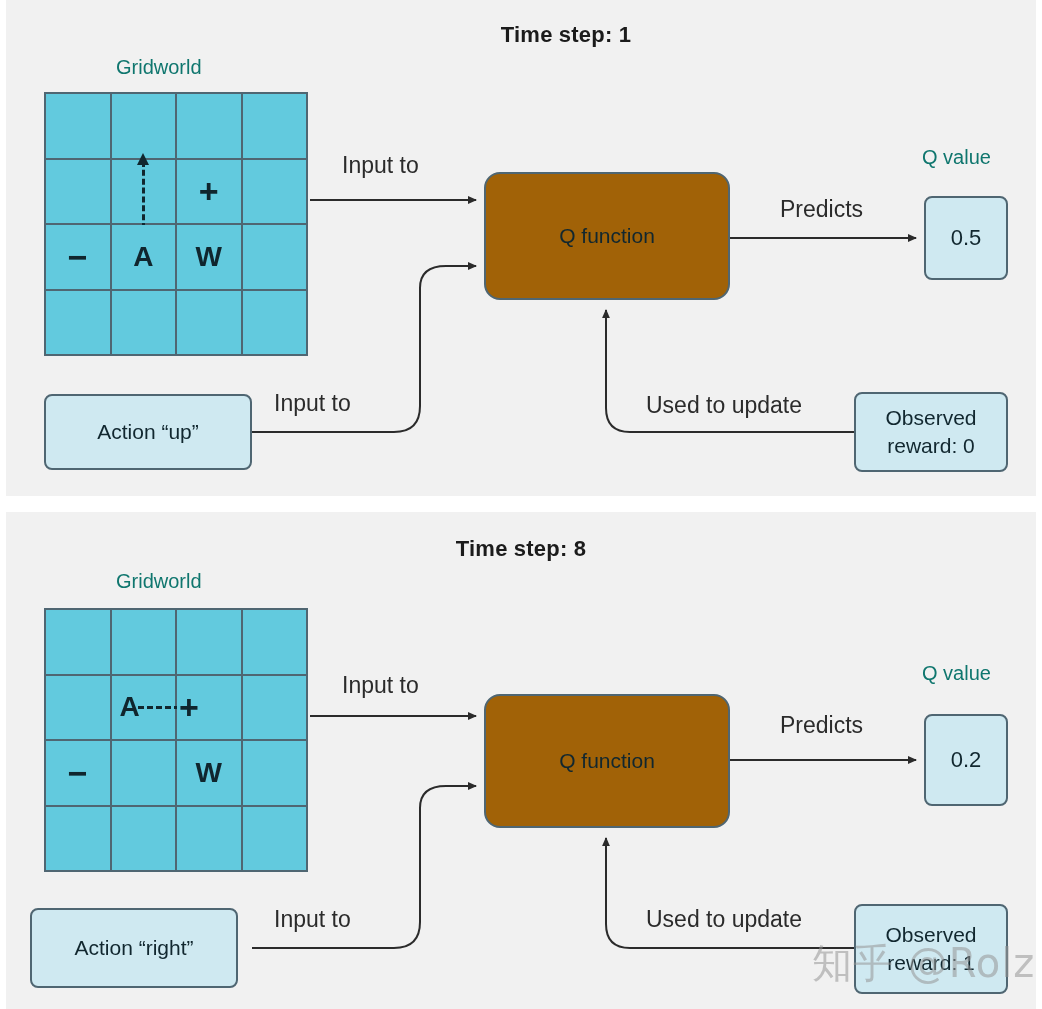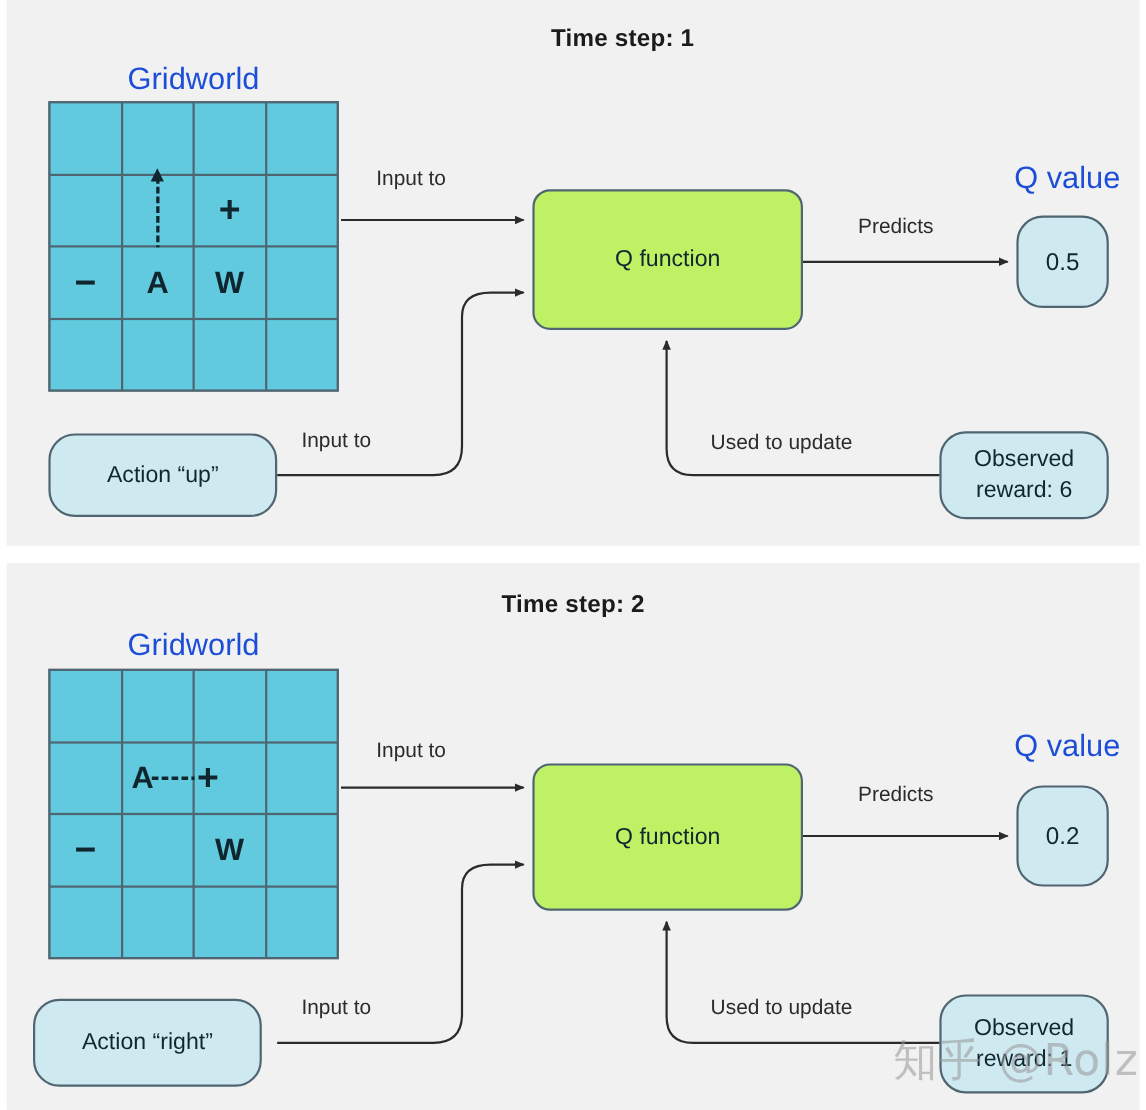--- a/index.html
+++ b/index.html
@@ -33,22 +33,22 @@
     font-size: 22px;
     font-weight: bold;
     color: #1b1b1b;
     letter-spacing: .2px;
   }
   #panel-1 .panel-title { top: 22px; margin-left: 45px; }
   #panel-2 .panel-title { top: 24px; }
 
   .gw-label {
     position: absolute;
-    font-size: 28px;
-    color: #1d4ed8;
+    font-size: 20px;
+    color: #0f766e;
   }
 
   
   .grid {
     position: absolute;
     width: 264px;
     height: 264px;
     display: grid;
     grid-template-columns: repeat(4, 1fr);
     grid-template-rows: repeat(4, 1fr);
@@ -130,39 +130,39 @@
 
   
   .box {
     position: absolute;
     box-sizing: border-box;
     display: flex;
     align-items: center;
     justify-content: center;
     text-align: center;
     border: 2px solid #4f6672;
-    border-radius: 24px;
+    border-radius: 8px;
     color: #11272f;
   }
   .box.q-function {
-    background: #bef264;
+    background: #a16207;
     font-size: 21px;
     border-radius: 16px;
   }
   .box.light {
     background: #cfe9f1;
     font-size: 21px;
   }
   .box.light.small { font-size: 22px; }
   .box .multi { line-height: 1.35; }
 
   
   .edge-label {
     position: absolute;
-    font-size: 19px;
+    font-size: 23px;
     color: #2b2b2b;
     white-space: nowrap;
   }
 
   svg.links {
     position: absolute;
     left: 0; top: 0;
     width: 100%; height: 100%;
     pointer-events: none;
   }
@@ -223,21 +223,21 @@
   <div class="box q-function" style="left:478px; top:172px; width:246px; height:128px;">Q function</div>
 
   <div class="gw-label" style="left:916px; top:146px;">Q value</div>
   <div class="box light small" style="left:918px; top:196px; width:84px; height:84px;">0.5</div>
 
   <div class="box light" style="left:38px; top:394px; width:208px; height:76px;text-align:right;">Action “up”</div>
 
   <div class="box light" style="left:848px; top:392px; width:154px; height:80px;">
     <div class="multi">
       <div>Observed</div>
-      <div>reward: 6</div>
+      <div>reward: 0</div>
     </div>
   </div>
 
   <div class="edge-label" style="left:336px; top:152px;">Input to</div>
   <div class="edge-label" style="left:268px; top:390px;">Input to</div>
   <div class="edge-label" style="left:774px; top:196px;">Predicts</div>
   <div class="edge-label" style="left:640px; top:392px;">Used to update</div>
 
   <svg class="links" viewBox="0 0 1030 496" preserveAspectRatio="none">
     <defs>
@@ -253,21 +253,21 @@
 
       <path d="M724,238 L910,238" marker-end="url(#ah1)"></path>
 
       <path d="M848,432 L624,432 Q600,432 600,408 L600,310" marker-end="url(#ah1)"></path>
     </g>
   </svg>
 </section>
 
 <section class="panel" id="panel-2">
 
-  <div class="panel-title">Time step: 2</div>
+  <div class="panel-title">Time step: 8</div>
 
   <div class="gw-label" style="left:110px; top:58px;">Gridworld</div>
 
   <div class="grid" style="left:38px; top:96px;">
     <div class="cell"></div>
     <div class="cell"></div>
     <div class="cell"></div>
     <div class="cell"></div>
 
     <div class="cell"></div>

